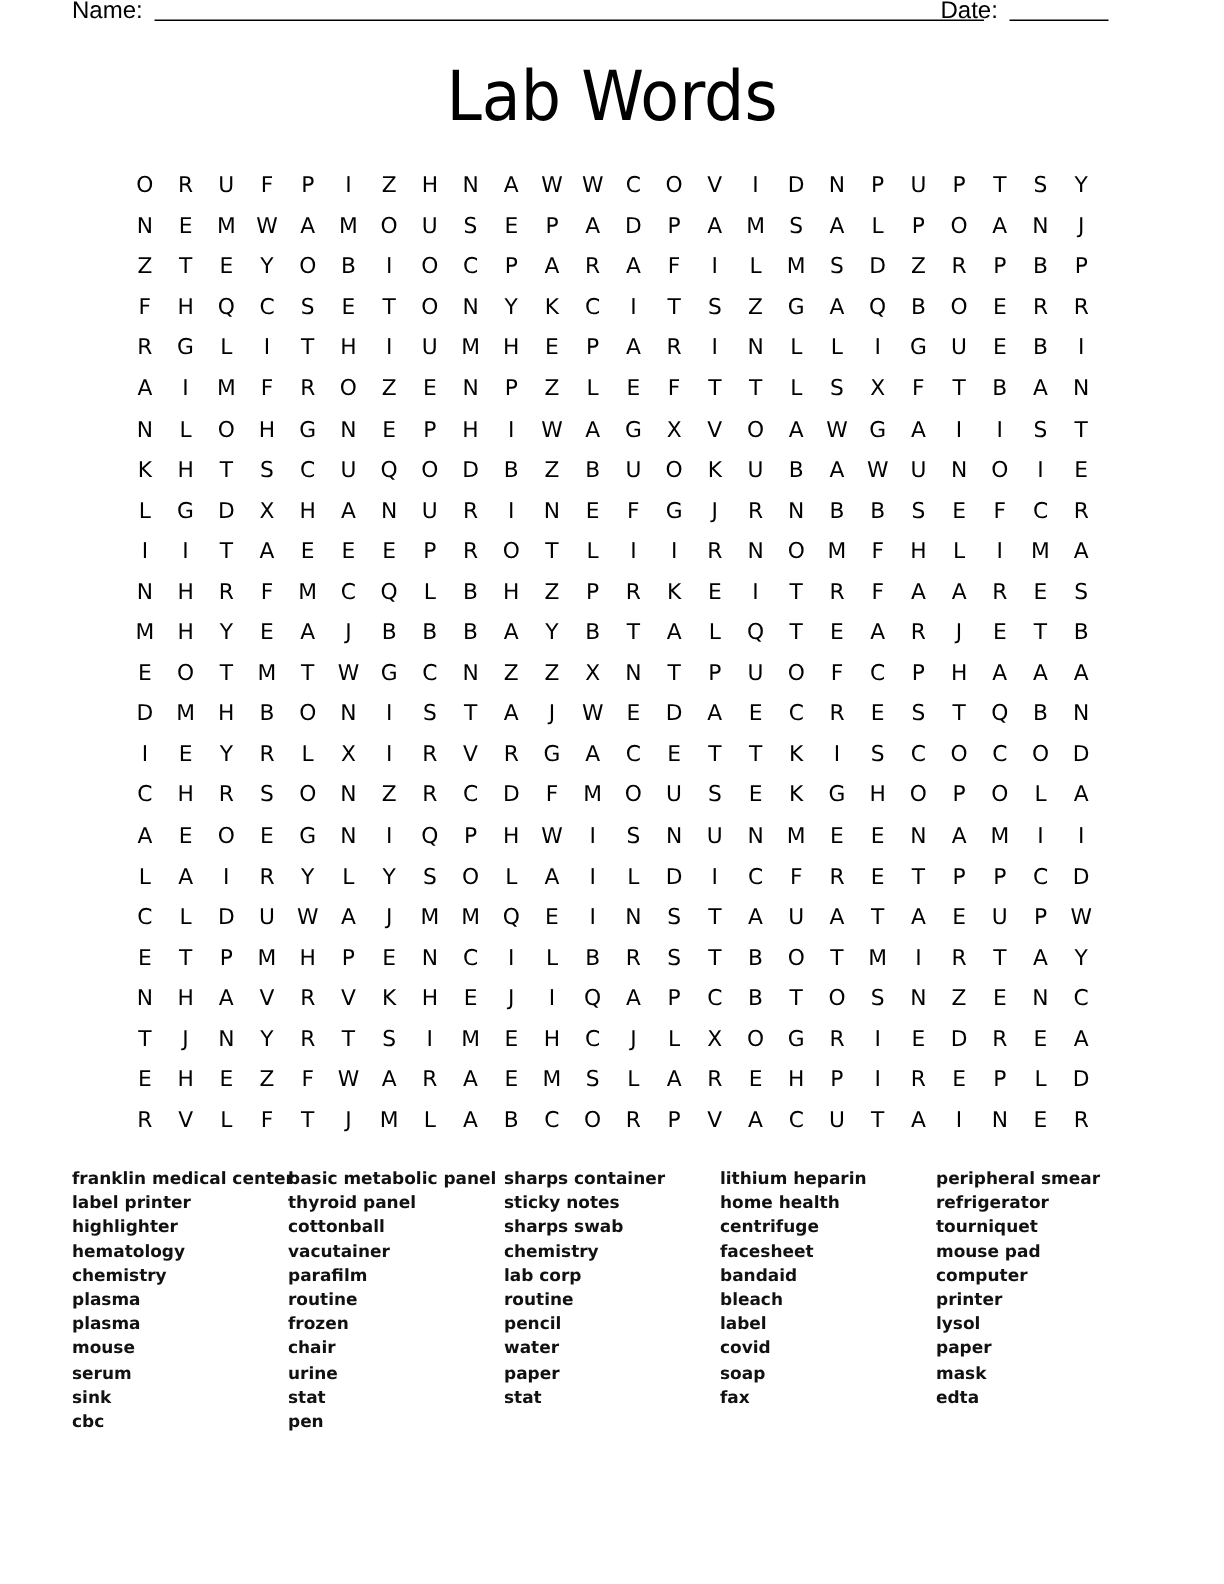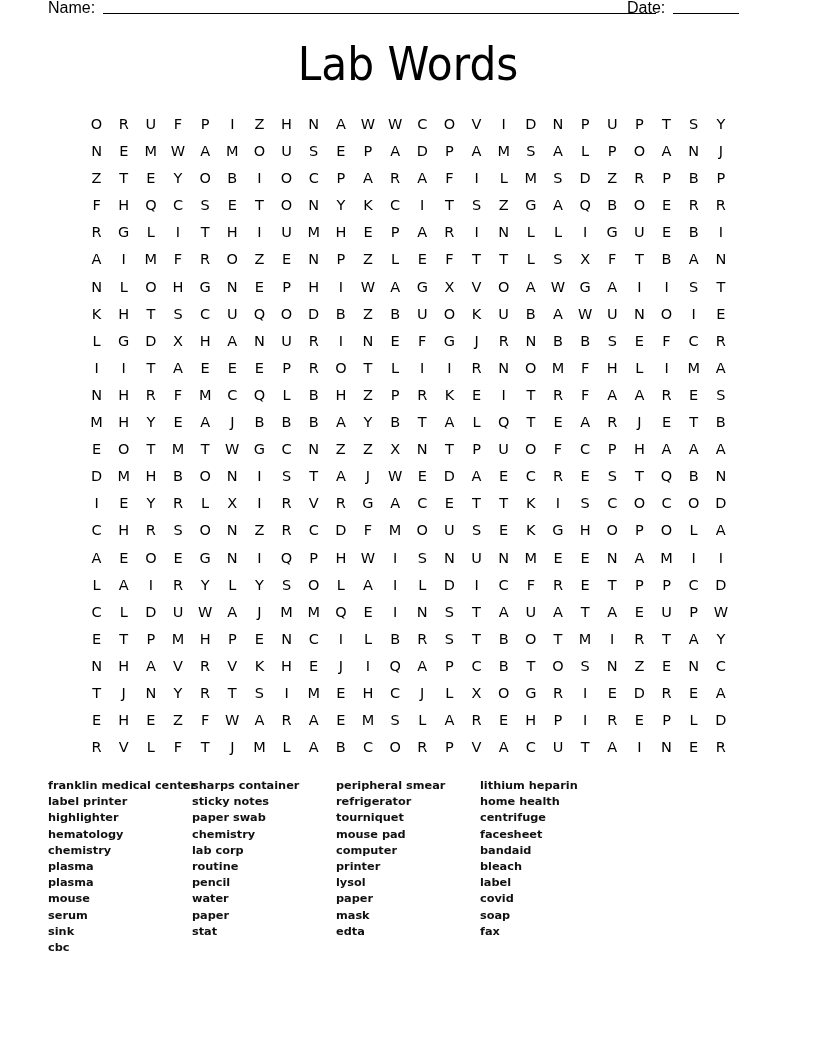--- a/index.html
+++ b/index.html
@@ -731,48 +731,61 @@
       <div class="word">hematology</div>
       <div class="word">chemistry</div>
       <div class="word">plasma</div>
       <div class="word">plasma</div>
       <div class="word">mouse</div>
       <div class="word">serum</div>
       <div class="word">sink</div>
       <div class="word">cbc</div>
     </div>
     <div class="word-col">
+      <div class="word">basic metabolic panel</div>
+      <div class="word">thyroid panel</div>
+      <div class="word">cottonball</div>
+      <div class="word">vacutainer</div>
+      <div class="word">parafilm</div>
+      <div class="word">routine</div>
+      <div class="word">frozen</div>
+      <div class="word">chair</div>
+      <div class="word">urine</div>
+      <div class="word">stat</div>
+      <div class="word">pen</div>
+    </div>
+    <div class="word-col">
       <div class="word">sharps container</div>
       <div class="word">sticky notes</div>
-      <div class="word">paper swab</div>
+      <div class="word">sharps swab</div>
       <div class="word">chemistry</div>
       <div class="word">lab corp</div>
       <div class="word">routine</div>
       <div class="word">pencil</div>
       <div class="word">water</div>
       <div class="word">paper</div>
       <div class="word">stat</div>
+    </div>
+    <div class="word-col">
+      <div class="word">lithium heparin</div>
+      <div class="word">home health</div>
+      <div class="word">centrifuge</div>
+      <div class="word">facesheet</div>
+      <div class="word">bandaid</div>
+      <div class="word">bleach</div>
+      <div class="word">label</div>
+      <div class="word">covid</div>
+      <div class="word">soap</div>
+      <div class="word">fax</div>
     </div>
     <div class="word-col">
       <div class="word">peripheral smear</div>
       <div class="word">refrigerator</div>
       <div class="word">tourniquet</div>
       <div class="word">mouse pad</div>
       <div class="word">computer</div>
       <div class="word">printer</div>
       <div class="word">lysol</div>
       <div class="word">paper</div>
       <div class="word">mask</div>
       <div class="word">edta</div>
     </div>
-    <div class="word-col">
-      <div class="word">lithium heparin</div>
-      <div class="word">home health</div>
-      <div class="word">centrifuge</div>
-      <div class="word">facesheet</div>
-      <div class="word">bandaid</div>
-      <div class="word">bleach</div>
-      <div class="word">label</div>
-      <div class="word">covid</div>
-      <div class="word">soap</div>
-      <div class="word">fax</div>
-    </div>
   </div>
 
 </body></html>

